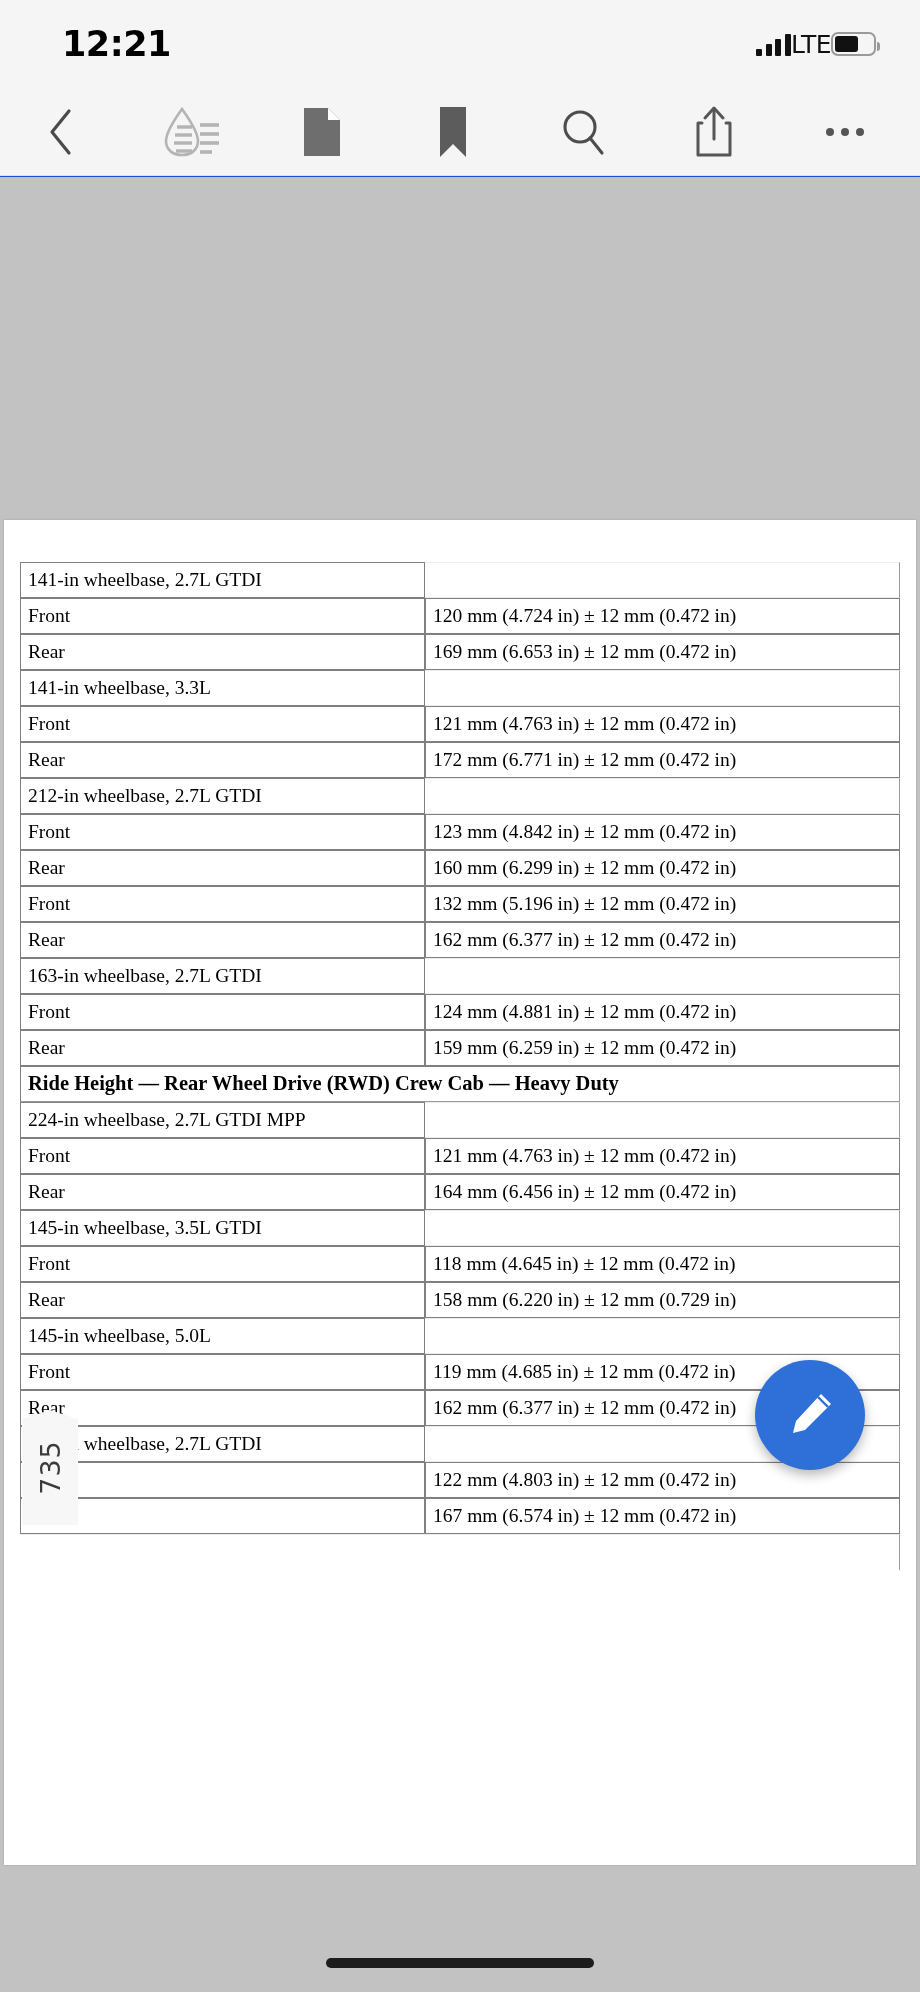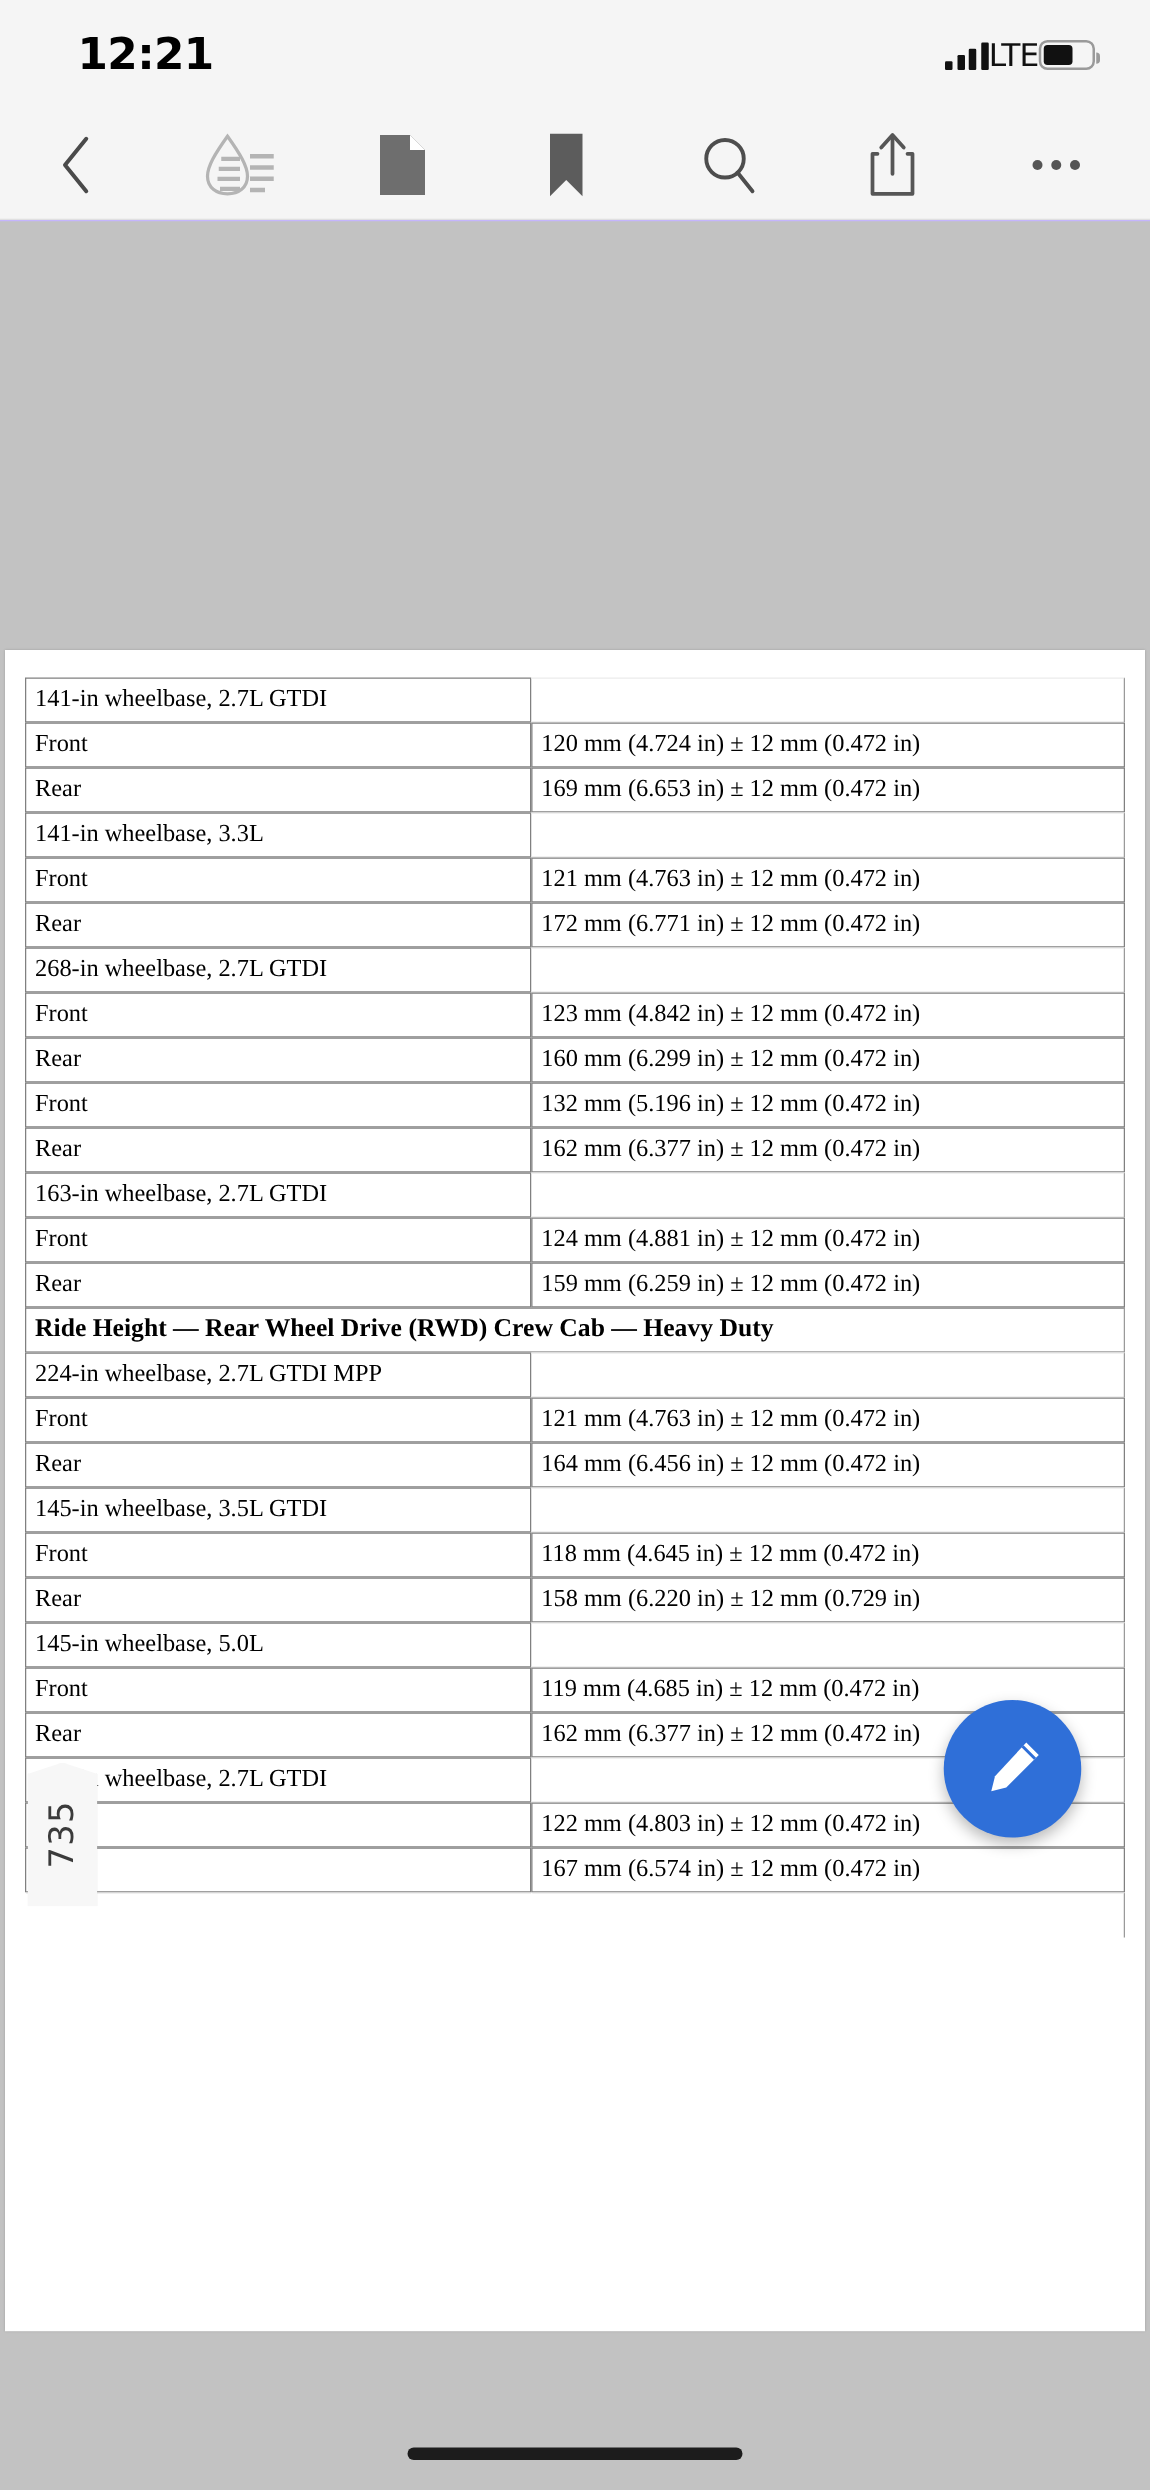--- a/index.html
+++ b/index.html
@@ -9,21 +9,21 @@
     height: 1992px;
     background: #c2c2c2;
     font-family: "Liberation Sans", sans-serif;
     overflow: hidden;
   }
 
   #app {
     position: relative;
     width: 920px;
     height: 1992px;
-    background: #c4b5fd;
+    background: #1d4ed8;
   }
 
   
   .statusbar {
     position: absolute;
     top: 0; left: 0;
     width: 920px;
     height: 88px;
     background: #f5f5f5;
     display: flex;
@@ -139,20 +139,21 @@
     top: 343px;
     left: 4px;
     width: 912px;
     height: 1345px;
     background: #ffffff;
     box-shadow: 0 0 2px rgba(0,0,0,0.18);
   }
 
   .page-inner {
     padding: 22px 16px 0 16px;
+    margin-top: 20px;
   }
 
   
   table.spec {
     width: 100%;
     border-collapse: separate;
     border-spacing: 0;
     font-family: "Liberation Serif", serif;
     font-size: 19.5px;
     color: #000;
@@ -366,21 +367,21 @@
               </tr>
               <tr>
                 <td class="bx-l">Front</td>
                 <td class="bx-r">121 mm (4.763 in) ± 12 mm (0.472 in)</td>
               </tr>
               <tr>
                 <td class="bx-l">Rear</td>
                 <td class="bx-r">172 mm (6.771 in) ± 12 mm (0.472 in)</td>
               </tr>
               <tr>
-                <td class="bx-l">268-in wheelbase, 2.7L GTDI</td>
+                <td class="bx-l">212-in wheelbase, 2.7L GTDI</td>
                 <td class="bx-empty"></td>
               </tr>
               <tr>
                 <td class="bx-l">Front</td>
                 <td class="bx-r">123 mm (4.842 in) ± 12 mm (0.472 in)</td>
               </tr>
               <tr>
                 <td class="bx-l">Rear</td>
                 <td class="bx-r">160 mm (6.299 in) ± 12 mm (0.472 in)</td>
               </tr>

